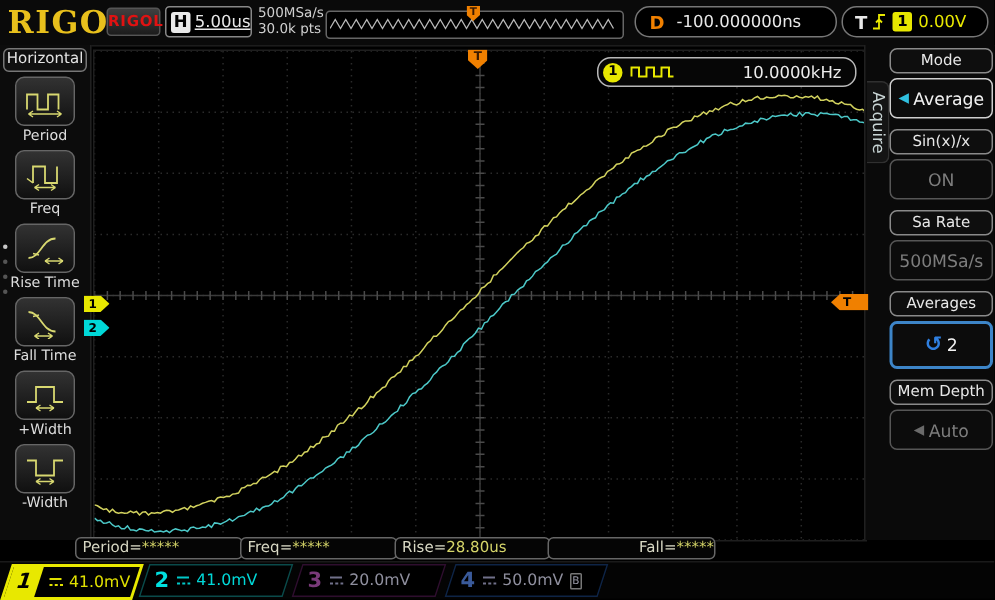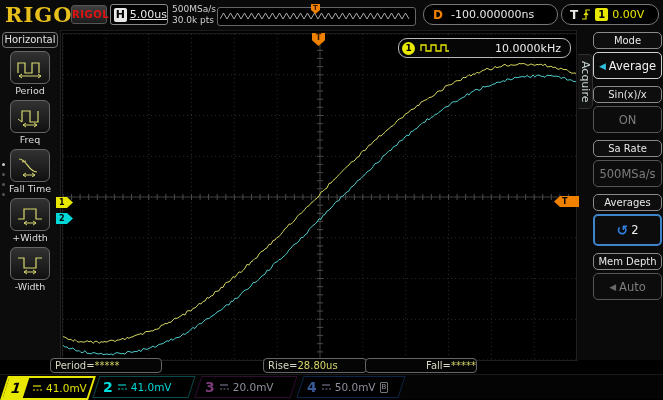--- a/index.html
+++ b/index.html
@@ -154,20 +154,29 @@
   <div class="lm-item">
     <div class="lm-btn">
         <svg width="30" height="22" viewBox="0 0 30 22">
       <path d="M7 16 V5 H15 V16 H23 V5" stroke="#d8d870" fill="none" stroke-width="1.2"></path>
       <path d="M3 13 l4 3 M8 19 H22 M8 19 l3 -2 M8 19 l3 2 M22 19 l-3 -2 M22 19 l-3 2" stroke="#d8d870" fill="none" stroke-width="1"></path>
     </svg>
       </div>
     <div class="lm-label">Freq</div>
   </div>
 
+  <div class="lm-item">
+    <div class="lm-btn">
+        <svg width="30" height="22" viewBox="0 0 30 22">
+      <path d="M4 17 C12 17 13 4 22 4" stroke="#d8d870" fill="none" stroke-width="1.2"></path>
+      <path d="M7 14 l4 1 M15 19 H27 M15 19 l3 -2 M15 19 l3 2 M27 19 l-3 -2 M27 19 l-3 2" stroke="#d8d870" fill="none" stroke-width="1"></path>
+    </svg>
+      </div>
+    <div class="lm-label">Rise Time</div>
+  </div>
 
   <div class="lm-item">
     <div class="lm-btn">
         <svg width="30" height="22" viewBox="0 0 30 22">
       <path d="M4 4 C12 4 13 17 22 17" stroke="#d8d870" fill="none" stroke-width="1.2"></path>
       <path d="M7 7 l4 -1 M8 20 H20 M8 20 l3 -2 M8 20 l3 2 M20 20 l-3 -2 M20 20 l-3 2" stroke="#d8d870" fill="none" stroke-width="1"></path>
     </svg>
       </div>
     <div class="lm-label">Fall Time</div>
   </div>
@@ -259,20 +268,23 @@
         <span>Auto</span>
       </div>
     </div>
   </div>
 </div>
 
 <div class="meas-row">
   <div class="meas-box" style="left:50px;width:106px;">
     <span class="m-label">Period</span><span class="m-value">*****</span>
   </div>
+  <div class="meas-box" style="left:160px;width:99px;">
+    <span class="m-label">Freq</span><span class="m-value">*****</span>
+  </div>
   <div class="meas-box" style="left:263px;width:98px;">
     <span class="m-label">Rise</span><span class="m-value">28.80us</span>
   </div>
   <div class="meas-box" style="left:365px;width:106px;text-align:right;">
     <span class="m-label">Fall</span><span class="m-value">*****</span>
   </div>
 </div>
 
 <div class="ch-bar">
   <div class="ch-seg seg1">

